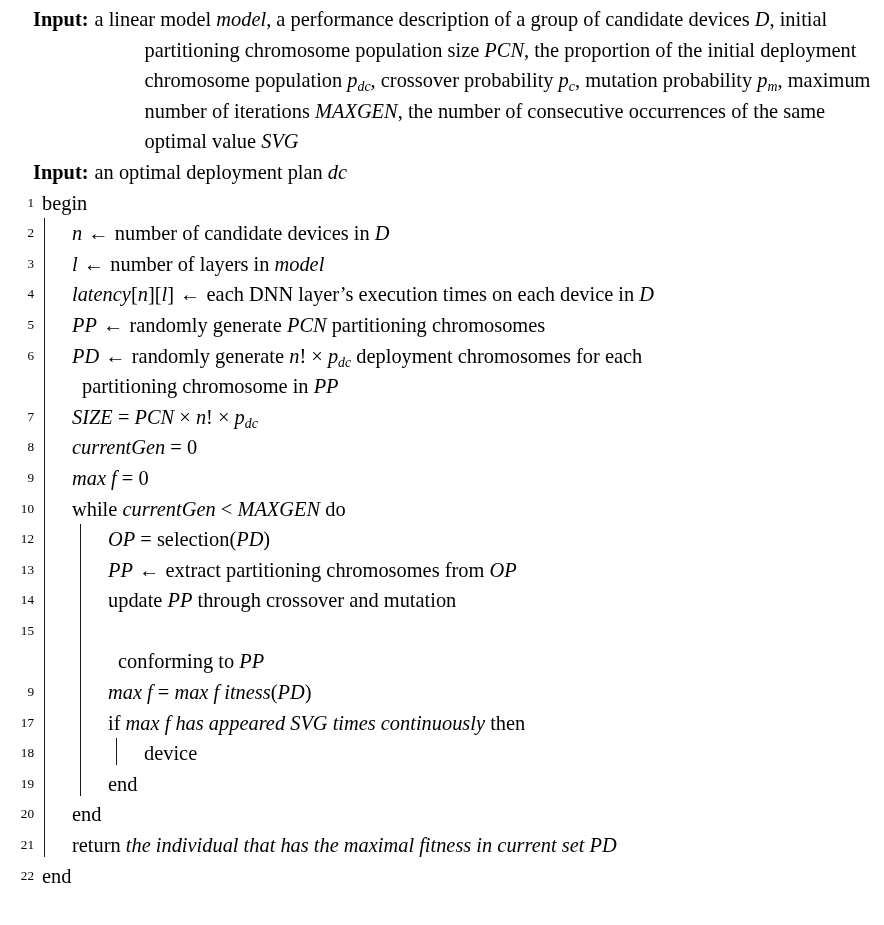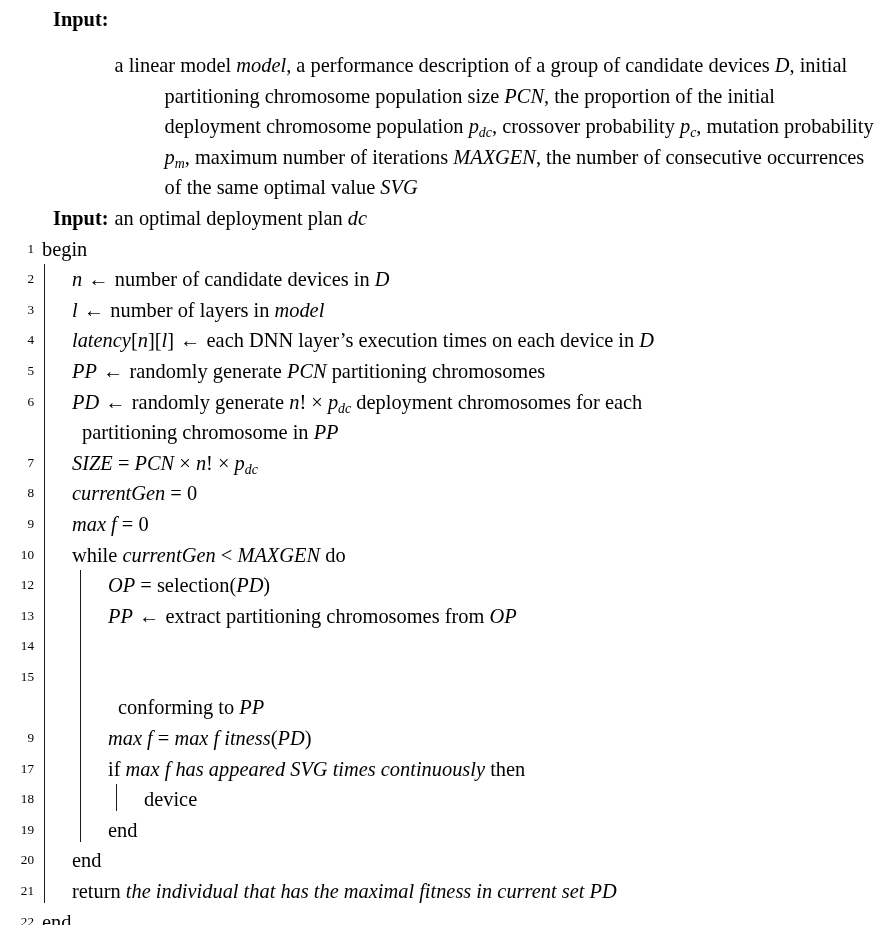--- a/index.html
+++ b/index.html
@@ -30,32 +30,30 @@
     padding-left: 33px;
     padding-right: 6px;
     font-size: 20.4px;
     line-height: 30.6px;
   }
   .io-label {
     font-weight: bold;
     white-space: nowrap;
     flex: 0 0 auto;
     padding-right: 6px;
-    margin-left: 20px;
   }
   .io-text {
     flex: 1 1 auto;
     text-align: left;
     text-indent: 0;
     padding-left: 0;
   }
   .io-block.input .io-text {
     
     margin-left: 0;
-    margin-top: 46px;
   }
   .io-block.input .io-text .wrap-indent {
     display: block;
     padding-left: 50px;
     text-indent: -50px;
   }
 
   
   .code-line {
     position: relative;
@@ -255,20 +253,21 @@
       </span>
     <span class="content"><span class="mi">PP</span> <span class="arrow">←</span> extract partitioning chromosomes from <span class="mi">OP</span></span>
   </div>
 
   <div class="code-line">
     <span class="lineno">14</span>
     <span class="gutters">
         <span class="gutter bar"></span>
         <span class="gutter bar"></span>
       </span>
+    <span class="content">update <span class="mi">PP</span> through crossover and mutation</span>
   </div>
 
   <div class="code-line">
     <span class="lineno">15</span>
     <span class="gutters">
         <span class="gutter bar"></span>
         <span class="gutter bar"></span>
       </span>
   </div>
   <div class="code-line cont-line">

